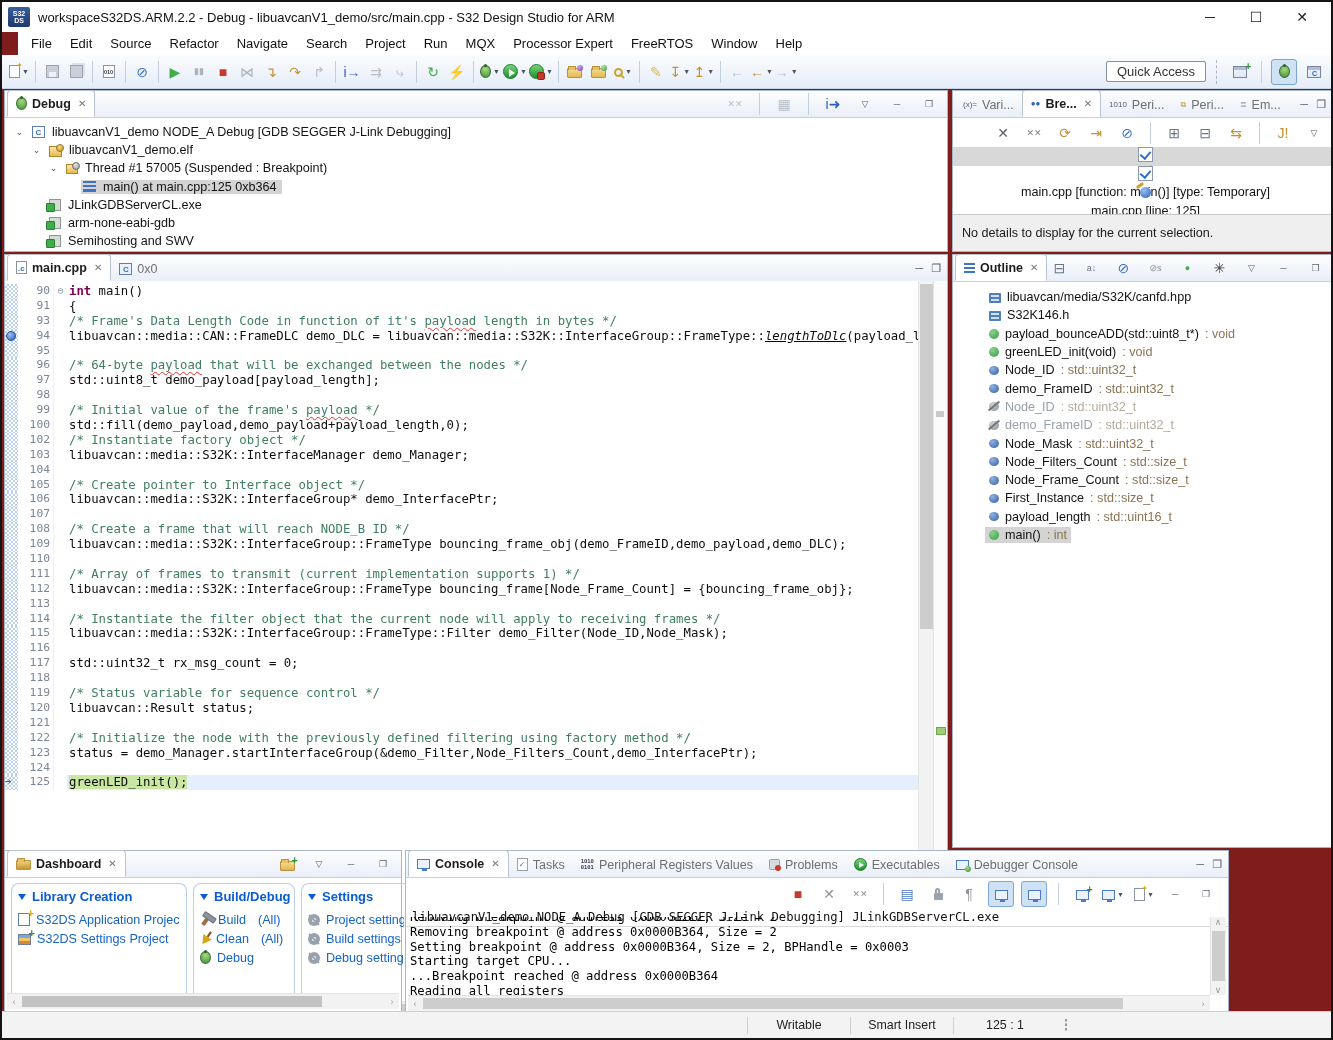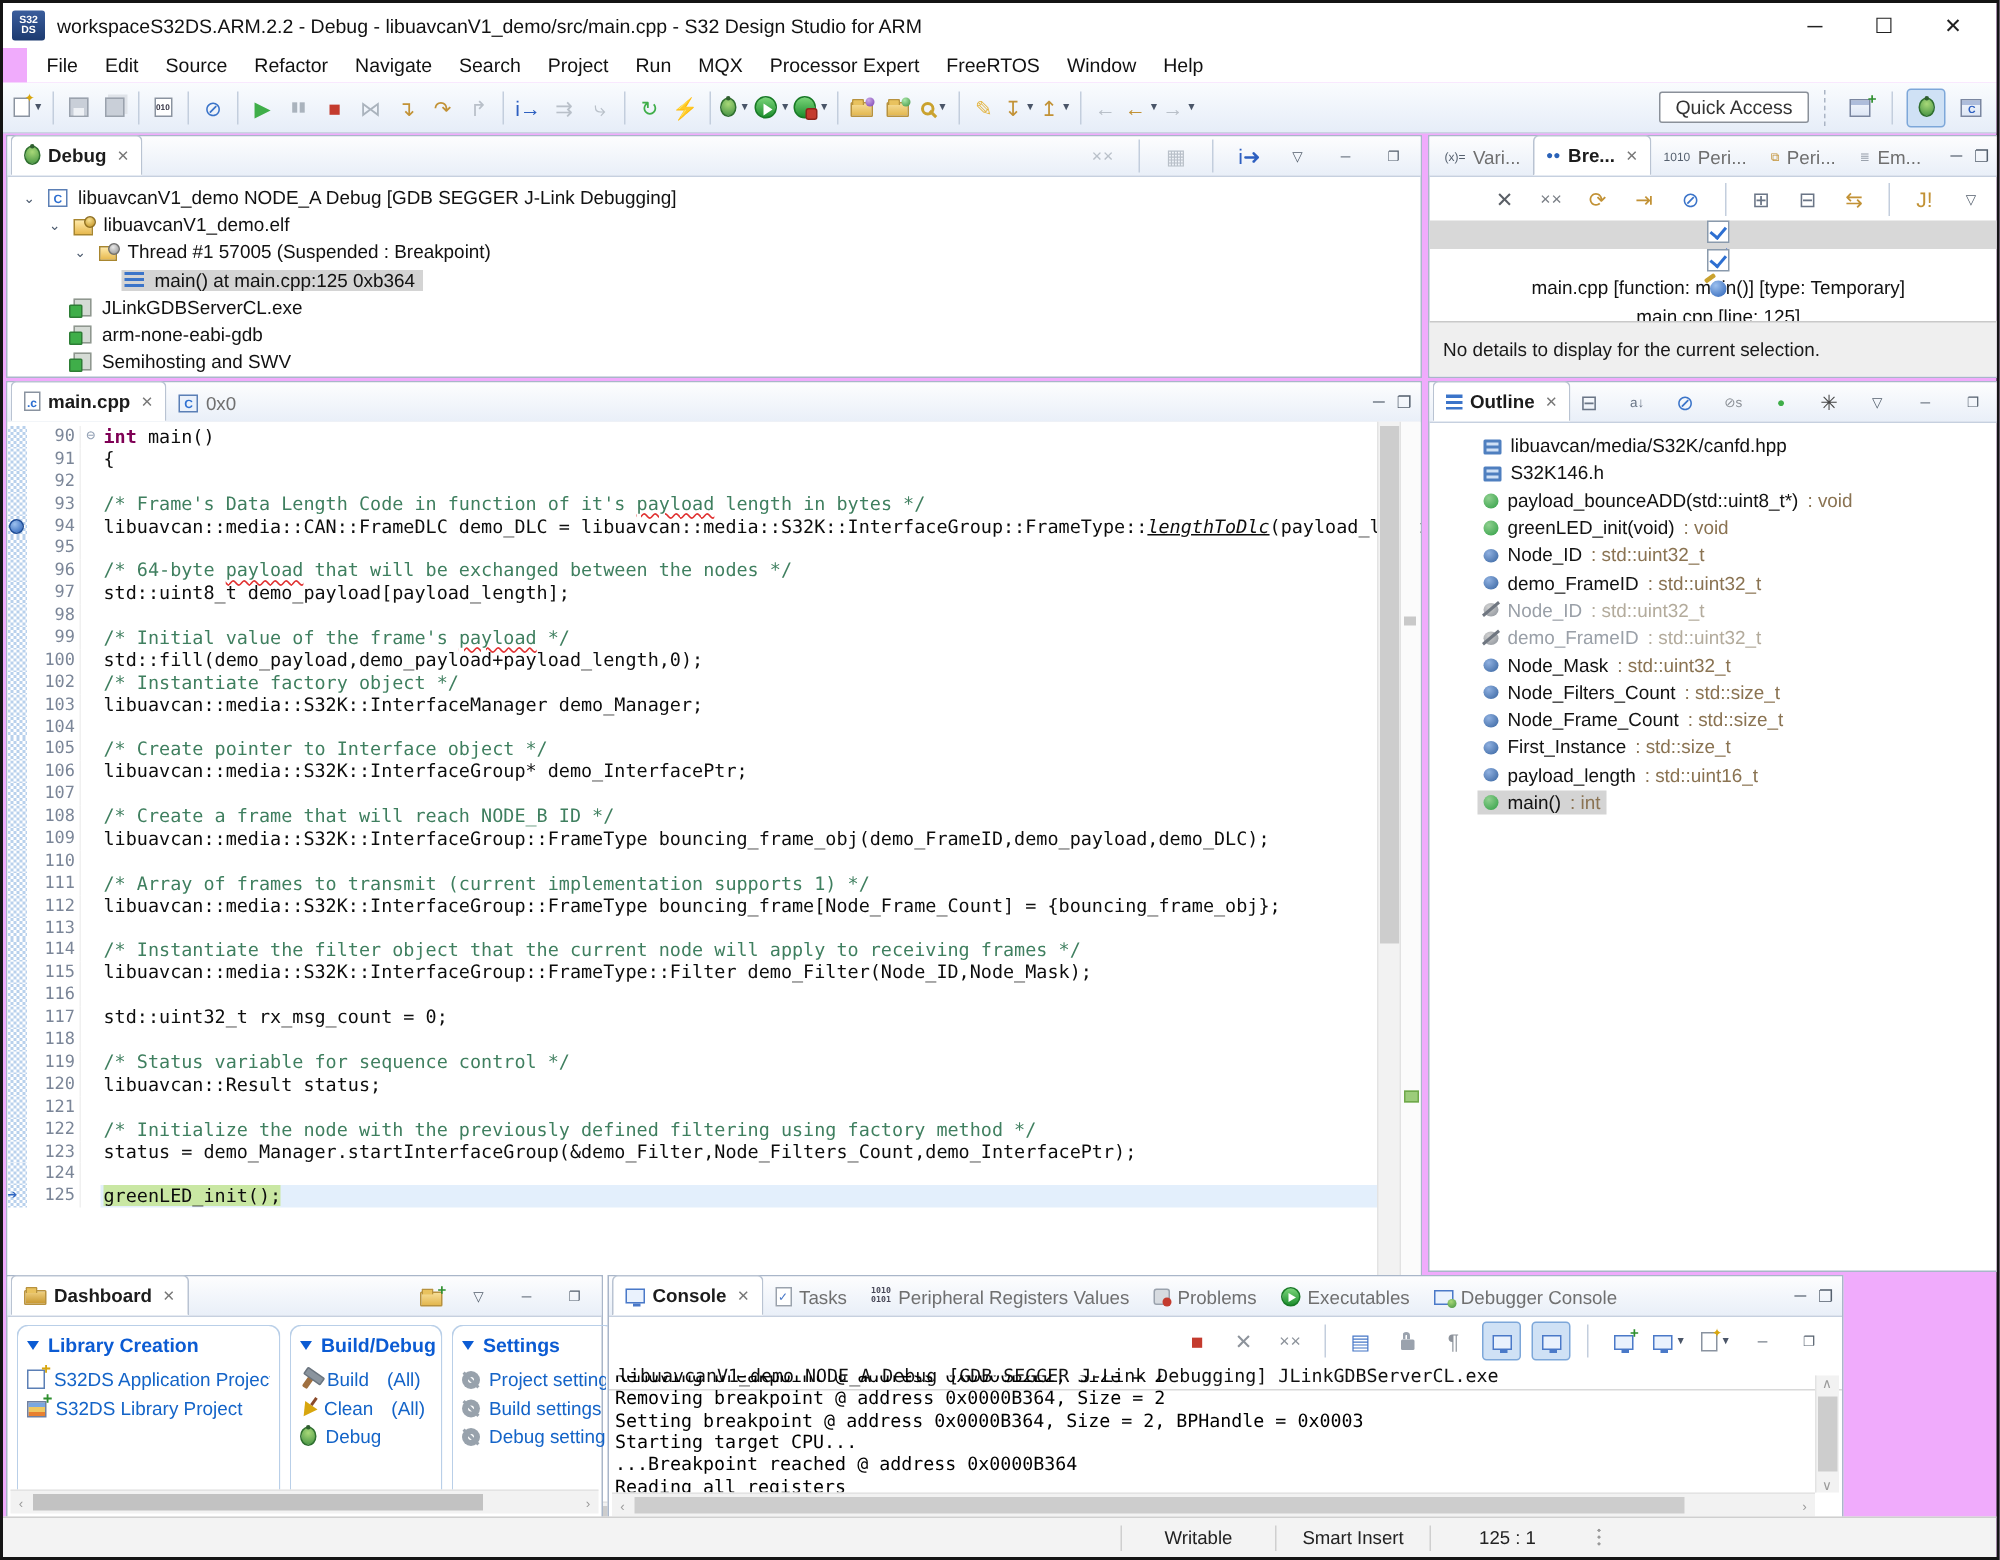--- a/index.html
+++ b/index.html
@@ -1,16 +1,16 @@
 <!DOCTYPE html>
 <html><head>
 <meta charset="utf-8">
 <style>
   html,body{margin:0;padding:0;background:#222;}
-  .win{position:relative;width:1333px;height:1040px;background:#f0abfc;border:2px solid #141414;
+  .win{position:relative;width:1333px;height:1040px;background:#7f1d1d;border:2px solid #141414;
        box-sizing:border-box;overflow:hidden;font-family:"Liberation Sans",sans-serif;}
   
   .titlebar{position:absolute;left:0;top:0;right:0;height:30px;display:flex;align-items:center;
             padding:0 6px;background:#fff;font-size:13px;color:#111;}
   .app-icon{width:22px;height:20px;background:linear-gradient(#3a5d9c,#1c3a70);color:#fff;font-size:7px;
             font-weight:bold;display:flex;flex-direction:column;align-items:center;justify-content:center;
             border-radius:2px;margin-right:8px;line-height:7.5px;}
   .title-text{white-space:nowrap;}
   .win-controls{margin-left:auto;display:flex;align-items:center;gap:0;color:#222;}
   .win-btn{width:46px;text-align:center;font-size:14px;}
@@ -551,21 +551,20 @@
         </span>
         <span class="view-controls">
           <span class="vbtn" style="font-size: 11px;">─</span>
           <span class="vbtn" style="font-size: 11px;">❐</span>
         </span>
       </div>
     <div class="ed-body">
       <div id="ed-lines" style="padding-top:3px;">
           <div class="ed-line"><span class="ed-ruler"></span><span class="ed-num">90</span><span class="ed-fold">⊖</span><span class="ed-code"><span class="sk">int</span><span class="sp"> main()</span></span></div>
           <div class="ed-line"><span class="ed-ruler"></span><span class="ed-num">91</span><span class="ed-fold"></span><span class="ed-code"><span class="sp">{</span></span></div>
-          <div class="ed-line"><span class="ed-ruler"></span><span class="ed-num">92</span><span class="ed-fold"></span><span class="ed-code"></span></div>
           <div class="ed-line"><span class="ed-ruler"></span><span class="ed-num">93</span><span class="ed-fold"></span><span class="ed-code"><span class="sc">/* Frame's Data Length Code in function of it's </span><span class="ssp">payload</span><span class="sc"> length in bytes */</span></span></div>
           <div class="ed-line"><span class="ed-ruler"><span class="bp-dot"></span></span><span class="ed-num">94</span><span class="ed-fold"></span><span class="ed-code"><span class="sp">libuavcan::media::CAN::FrameDLC demo_DLC = libuavcan::media::S32K::InterfaceGroup::FrameType::</span><span class="si">lengthToDlc</span><span class="sp">(payload_length);</span></span></div>
           <div class="ed-line"><span class="ed-ruler"></span><span class="ed-num">95</span><span class="ed-fold"></span><span class="ed-code"></span></div>
           <div class="ed-line"><span class="ed-ruler"></span><span class="ed-num">96</span><span class="ed-fold"></span><span class="ed-code"><span class="sc">/* 64-byte </span><span class="ssp">payload</span><span class="sc"> that will be exchanged between the nodes */</span></span></div>
           <div class="ed-line"><span class="ed-ruler"></span><span class="ed-num">97</span><span class="ed-fold"></span><span class="ed-code"><span class="sp">std::uint8_t demo_payload[payload_length];</span></span></div>
           <div class="ed-line"><span class="ed-ruler"></span><span class="ed-num">98</span><span class="ed-fold"></span><span class="ed-code"></span></div>
           <div class="ed-line"><span class="ed-ruler"></span><span class="ed-num">99</span><span class="ed-fold"></span><span class="ed-code"><span class="sc">/* Initial value of the frame's </span><span class="ssp">payload</span><span class="sc"> */</span></span></div>
           <div class="ed-line"><span class="ed-ruler"></span><span class="ed-num">100</span><span class="ed-fold"></span><span class="ed-code"><span class="sp">std::fill(demo_payload,demo_payload+payload_length,0);</span></span></div>
           <div class="ed-line"><span class="ed-ruler"></span><span class="ed-num">102</span><span class="ed-fold"></span><span class="ed-code"><span class="sc">/* Instantiate factory object */</span></span></div>
           <div class="ed-line"><span class="ed-ruler"></span><span class="ed-num">103</span><span class="ed-fold"></span><span class="ed-code"><span class="sp">libuavcan::media::S32K::InterfaceManager demo_Manager;</span></span></div>
@@ -772,21 +771,21 @@
           <div class="dash-h">
             <span class="dash-tri"></span>
             <span>Library Creation</span>
           </div>
           <div class="dash-item">
             <span class="gi gi-appproj"></span>
             <span>S32DS Application Project</span>
           </div>
           <div class="dash-item">
             <span class="gi gi-libproj"></span>
-            <span>S32DS Library Project</span>
+            <span>S32DS Settings Project</span>
           </div>
         </div>
         <div class="dash-sec" style="left: 188px; width: 102px;">
           <div class="dash-h">
             <span class="dash-tri"></span>
             <span>Build/Debug</span>
           </div>
           <div class="dash-item">
             <span class="gi gi-hammer"></span>
             <span>Build</span>

